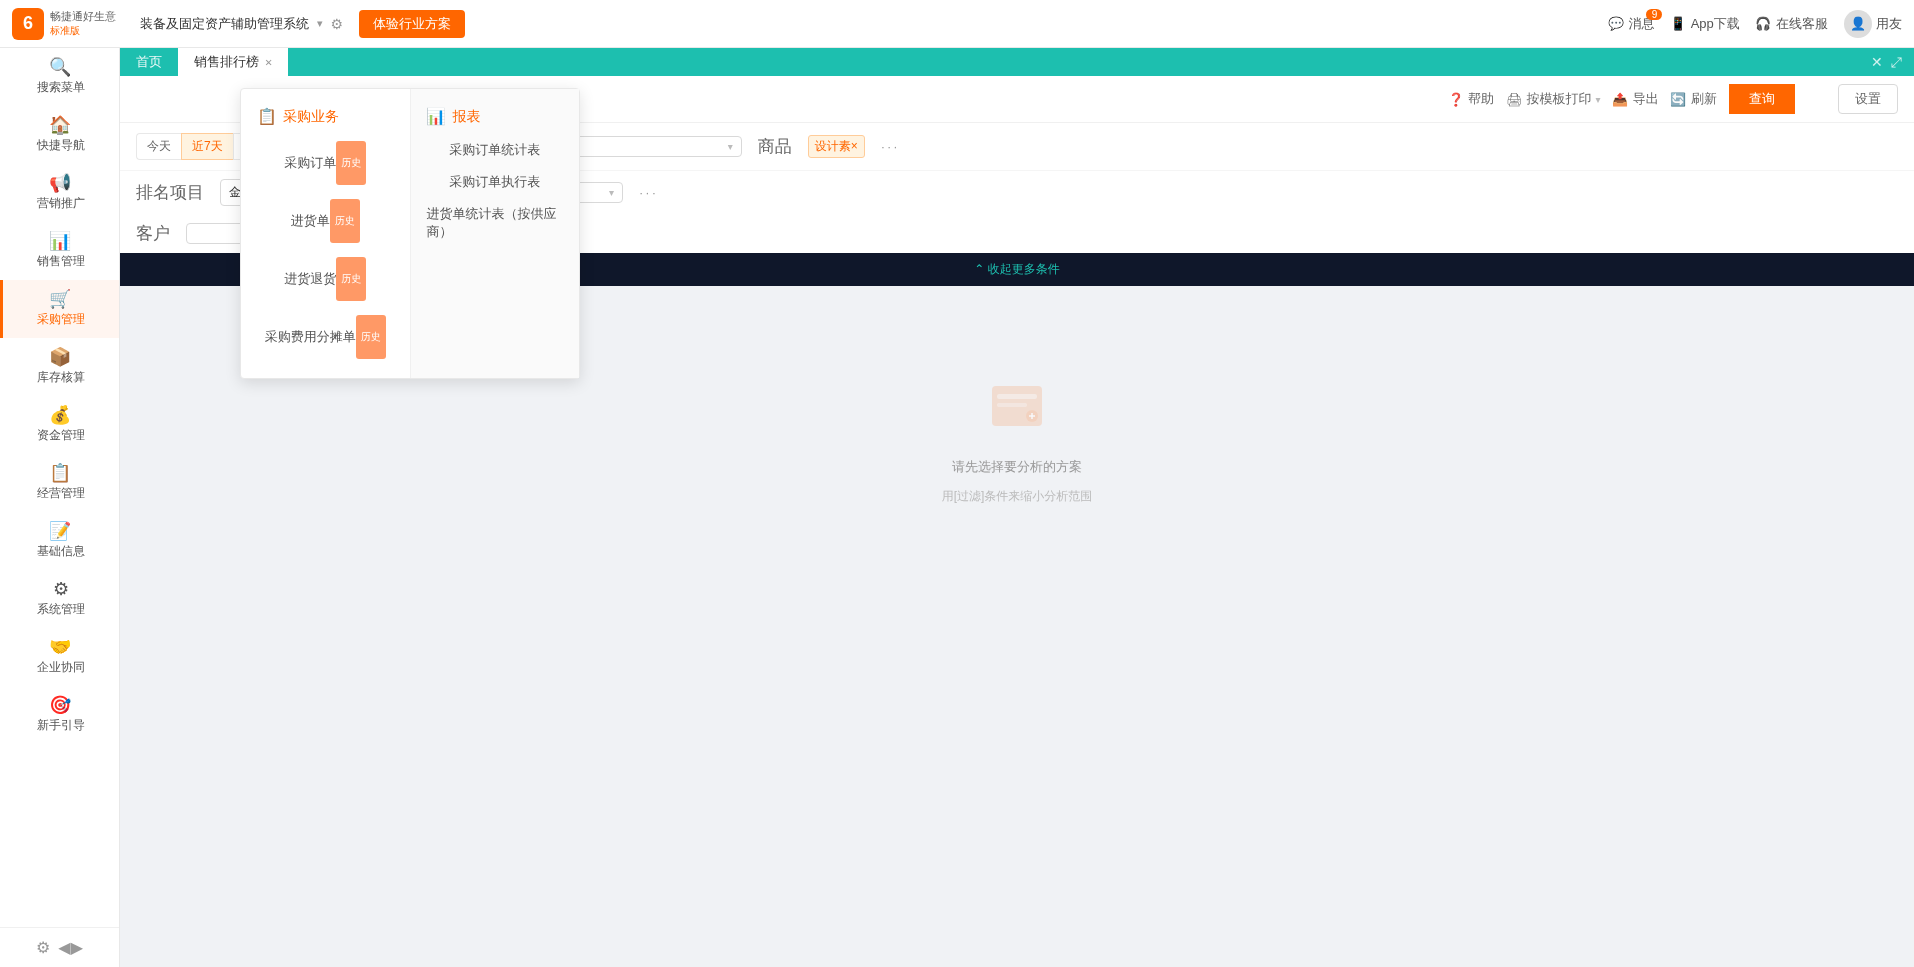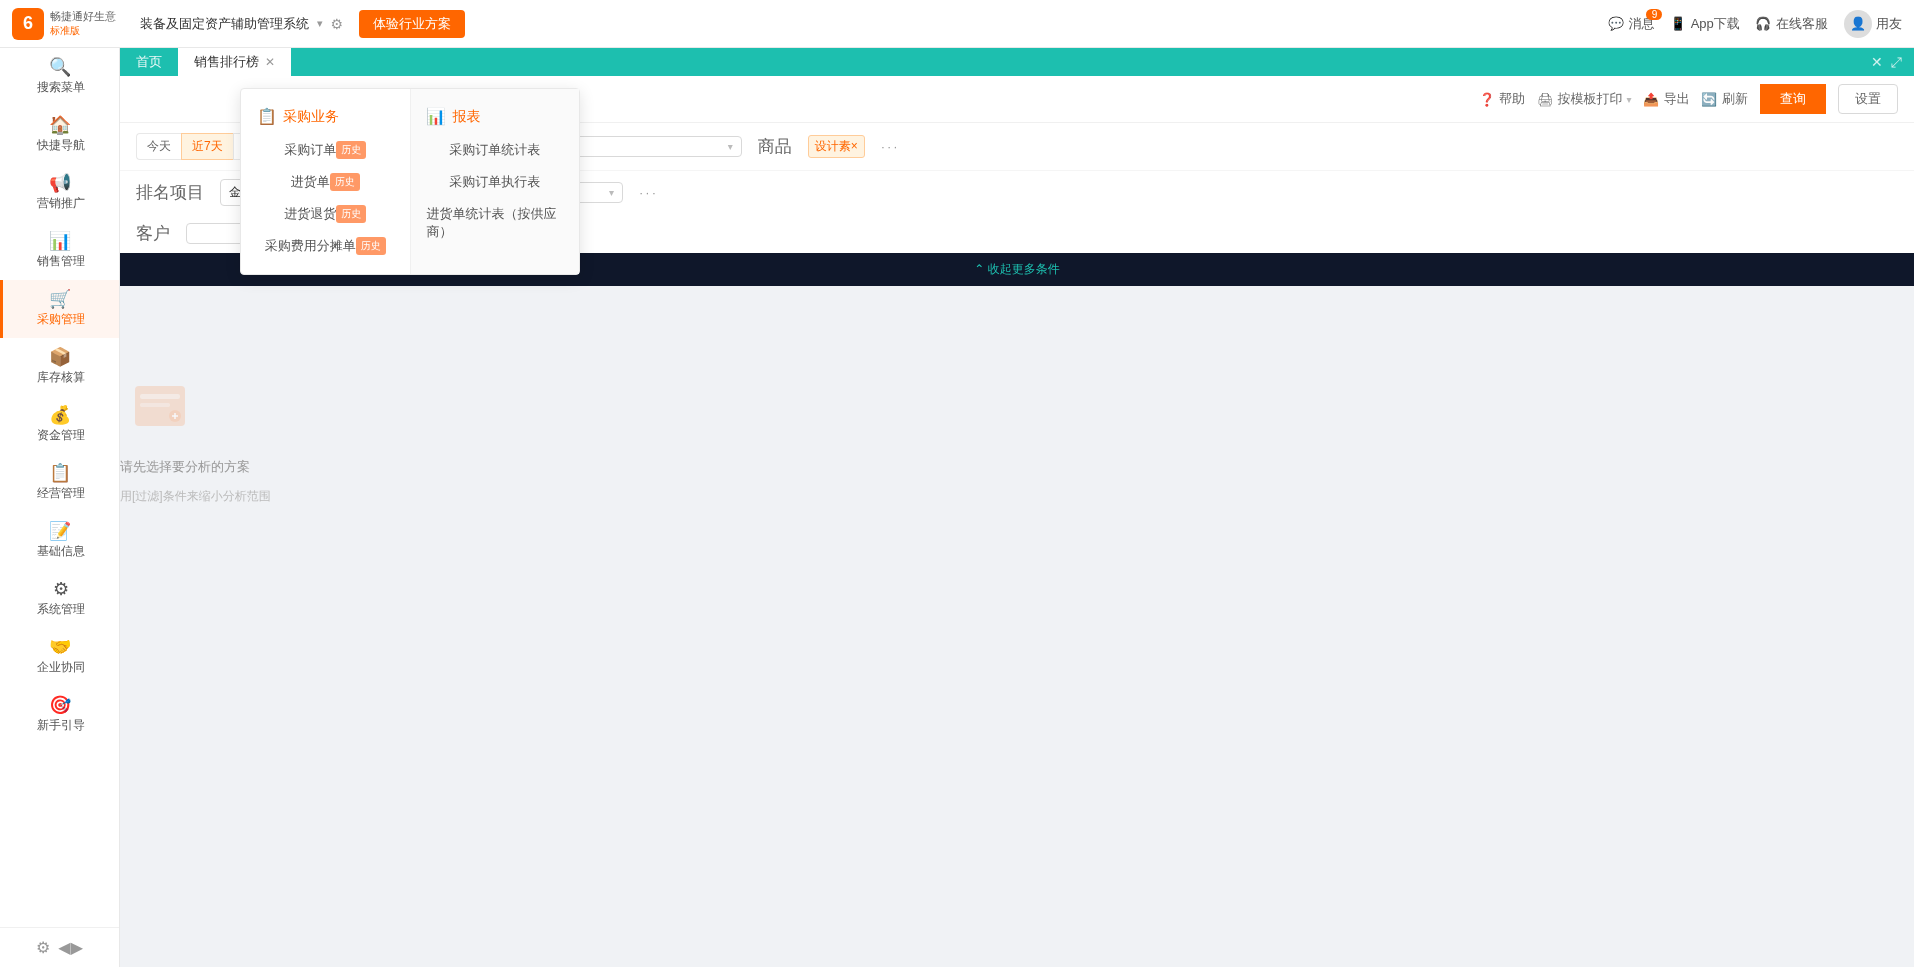--- a/index.html
+++ b/index.html
@@ -171,20 +171,21 @@
       cursor: pointer;
       font-size: 13px;
       color: rgba(255,255,255,0.85);
       gap: 6px;
       position: relative;
     }
     .tab-item.active {
       background: #fff;
       color: #333;
       border-radius: 0;
+      font-family: Liberation Mono, monospace;
     }
     .tab-item.home {
       color: rgba(255,255,255,0.9);
     }
     .tab-close {
       font-size: 12px;
       color: #999;
       cursor: pointer;
     }
     .tab-spacer { flex: 1; }
@@ -245,35 +246,37 @@
       cursor: pointer;
     }
     .settings-btn {
       border: 1px solid #d9d9d9;
       background: #fff;
       color: #666;
       border-radius: 4px;
       padding: 5px 16px;
       font-size: 13px;
       cursor: pointer;
+      margin-left: 31px;
     }
 
     .collapse-bar {
       text-align: center;
       padding: 8px;
       color: #1dbfaf;
       cursor: pointer;
       font-size: 12px;
       background: #0f172a;
     }
 
     
     .empty-state {
       display: flex;
       flex-direction: column;
+      align-items: center;
       justify-content: center;
       padding: 80px 0;
       gap: 12px;
     }
     .empty-icon {
       width: 80px;
       height: 80px;
       opacity: 0.5;
     }
     .empty-text { color: #999; font-size: 13px; }
@@ -321,21 +324,21 @@
       justify-content: center;
       padding: 7px 16px;
       cursor: pointer;
       color: #555;
       font-size: 13px;
     }
     .history-badge {
       background: #ff9966;
       color: #fff;
       font-size: 10px;
-      padding: 2px 5px;
+      padding: 15px 5px;
       border-radius: 3px;
     }
 
     .filter-area {
       background: #fff;
       padding: 0;
     }
     .filter-top-row {
       display: flex;
       align-items: center;

